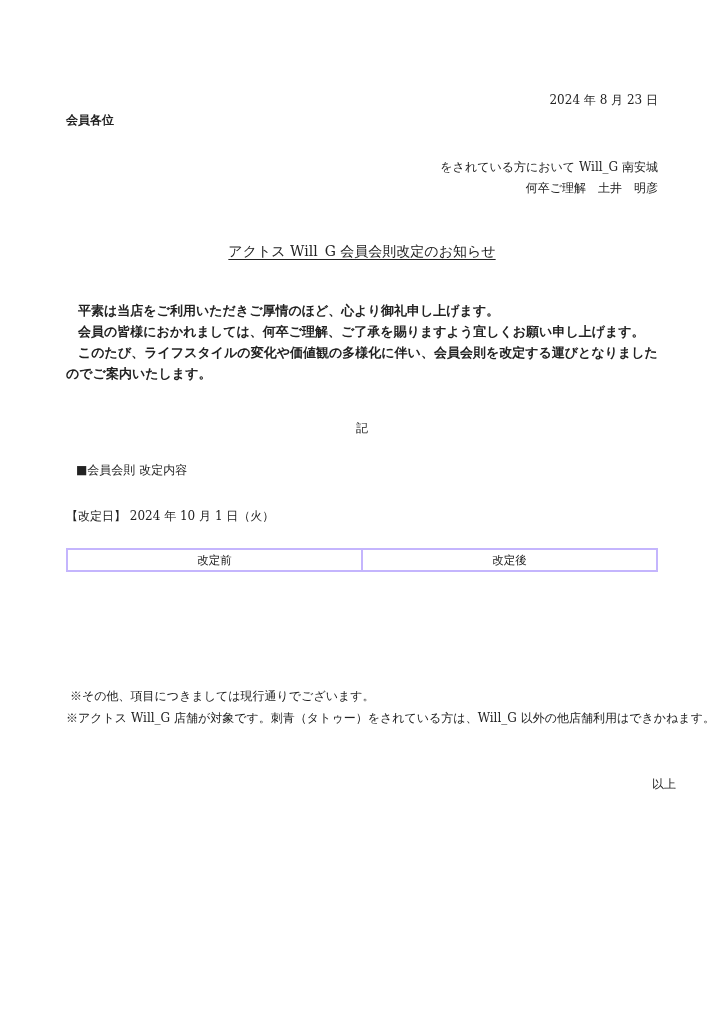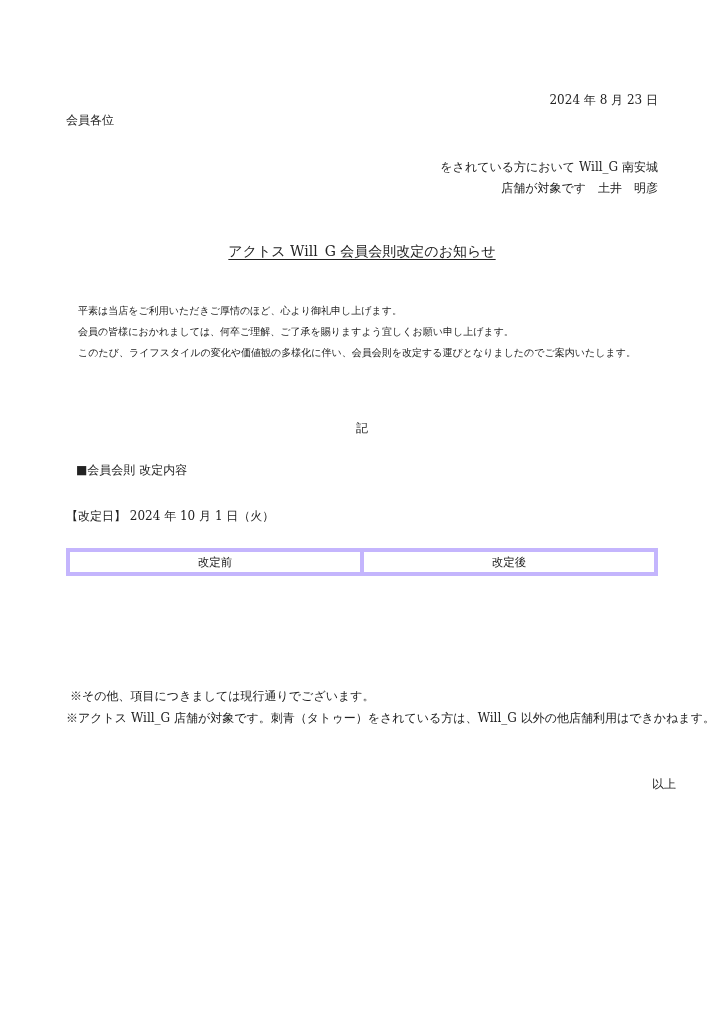--- a/index.html
+++ b/index.html
@@ -2,35 +2,35 @@
 <html><head>
 <meta charset="utf-8">
 <style>
   html, body { margin: 0; padding: 0; background: #ffffff; }
   body { width: 724px; height: 1024px; position: relative; overflow: hidden;
          font-family: "DejaVu Serif", "Liberation Serif", serif; color: #222; }
   .abs { position: absolute; white-space: nowrap; }
   .t { font-size: 12px; line-height: 16px; }
   .right { text-align: right; }
   .title { font-size: 14px; text-decoration: underline; text-underline-offset: 3px; }
-  .para { left: 66px; width: 600px; font-size: 10px; line-height: 21px; white-space: normal; }
+  .para { left: 66px; width: 600px; font-size: 13px; line-height: 21px; white-space: normal; font-weight: bold; }
   table.rev { position: absolute; left: 66px; top: 548px; width: 592px; border-collapse: collapse;
               font-size: 11.5px; table-layout: fixed; }
-  table.rev th, table.rev td { border: 4px solid #c4b5fd; padding: 2px 6px; vertical-align: top; }
+  table.rev th, table.rev td { border: 2px solid #c4b5fd; padding: 2px 6px; vertical-align: top; }
   table.rev th { font-weight: normal; text-align: center; height: 16px; line-height: 16px; }
   table.rev td { line-height: 21px; height: 88px; }
   .ul { text-decoration: underline; text-underline-offset: 3px; }
 </style>
 </head>
 <body>
 
 <div class="abs t right" style="right:66px; top:92px;">2024 年 8 月 23 日</div>
-<div class="abs t" style="left:66px; top:112px;">会員各位</div>
+<div class="abs t" style="left:66px; top:112px;font-weight:bold;">会員各位</div>
 <div class="abs t right" style="right:66px; top:159px;">をされている方において Will_G 南安城</div>
-<div class="abs t right" style="right:66px; top:180px;">店舗が対象です　土井　明彦</div>
+<div class="abs t right" style="right:66px; top:180px;">何卒ご理解　土井　明彦</div>
 
 <div class="abs title" style="left:0; width:724px; text-align:center; top:243px;">アクトス Will_G 会員会則改定のお知らせ</div>
 
 <div class="abs para" style="top:300px;">
   <div style="text-indent:12px;">平素は当店をご利用いただきご厚情のほど、心より御礼申し上げます。</div>
   <div style="text-indent:12px;">会員の皆様におかれましては、何卒ご理解、ご了承を賜りますよう宜しくお願い申し上げます。</div>
   <div style="text-indent:12px;">このたび、ライフスタイルの変化や価値観の多様化に伴い、会員会則を改定する運びとなりましたのでご案内いたします。</div>
 </div>
 
 <div class="abs t" style="left:0; width:724px; text-align:center; top:420px;">記</div>

